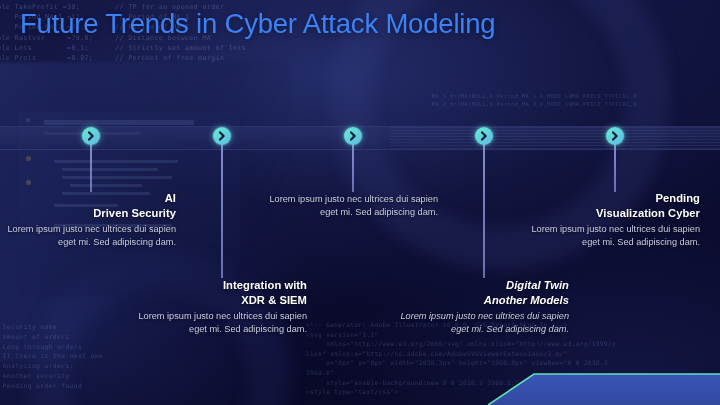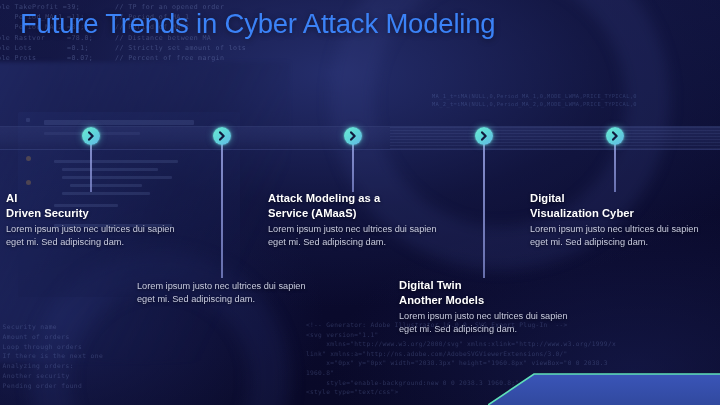--- a/index.html
+++ b/index.html
@@ -178,21 +178,21 @@
 
   .connector {
     position: absolute;
     width: 1.2px;
     background: linear-gradient(180deg, rgba(150,160,225,0.85) 0%, rgba(135,145,215,0.72) 100%);
     z-index: 4;
   }
 
   .item-text {
     position: absolute;
-    text-align: left;
+    text-align: right;
     z-index: 5;
   }
   .item-title {
     font-size: 11.2px;
     font-weight: bold;
     color: #ffffff;
     line-height: 1.32;
     letter-spacing: .05px;
     text-shadow: 0 1px 3px rgba(0,0,0,0.5);
   }
@@ -279,58 +279,58 @@
     <div class="item-body">Lorem ipsum justo nec ultrices dui sapien eget mi. Sed adipiscing dam.</div>
   </div>
 
   <div class="connector" style="left:221.4px; top:144px; height:134px;"></div>
   <div class="marker" style="left:213px; top:127px;">
     <svg width="10" height="10" viewBox="0 0 10 10">
       <path d="M3.1 1.4 L6.6 5 L3.1 8.6" fill="none" stroke="#111a3e" stroke-width="2.2" stroke-linecap="round" stroke-linejoin="round"></path>
     </svg>
   </div>
   <div class="item-text" style="left:137px; top:278px; width:170px;">
+    <div class="item-title">
+      <span>Integration with</span><br>
+      <span>XDR &amp; SIEM</span>
+    </div>
     <div class="item-body">Lorem ipsum justo nec ultrices dui sapien eget mi. Sed adipiscing dam.</div>
   </div>
 
   <div class="connector" style="left:352.4px; top:144px; height:48px;"></div>
   <div class="marker" style="left:344px; top:127px;">
     <svg width="10" height="10" viewBox="0 0 10 10">
       <path d="M3.1 1.4 L6.6 5 L3.1 8.6" fill="none" stroke="#111a3e" stroke-width="2.2" stroke-linecap="round" stroke-linejoin="round"></path>
     </svg>
   </div>
   <div class="item-text" style="left:268px; top:191px; width:170px;">
-    <div class="item-title">
-      <span>Attack Modeling as a</span><br>
-      <span>Service (AMaaS)</span>
-    </div>
     <div class="item-body">Lorem ipsum justo nec ultrices dui sapien eget mi. Sed adipiscing dam.</div>
   </div>
 
   <div class="connector" style="left:483.4px; top:144px; height:134px;"></div>
   <div class="marker" style="left:475px; top:127px;">
     <svg width="10" height="10" viewBox="0 0 10 10">
       <path d="M3.1 1.4 L6.6 5 L3.1 8.6" fill="none" stroke="#111a3e" stroke-width="2.2" stroke-linecap="round" stroke-linejoin="round"></path>
     </svg>
   </div>
-  <div class="item-text" style="left:399px; top:278px; width:170px;">
+  <div class="item-text" style="left:399px; top:278px; width:170px;font-style:italic;">
     <div class="item-title">
       <span>Digital Twin</span><br>
       <span>Another Models</span>
     </div>
     <div class="item-body">Lorem ipsum justo nec ultrices dui sapien eget mi. Sed adipiscing dam.</div>
   </div>
 
   <div class="connector" style="left:614.4px; top:144px; height:48px;"></div>
   <div class="marker" style="left:606px; top:127px;">
     <svg width="10" height="10" viewBox="0 0 10 10">
       <path d="M3.1 1.4 L6.6 5 L3.1 8.6" fill="none" stroke="#111a3e" stroke-width="2.2" stroke-linecap="round" stroke-linejoin="round"></path>
     </svg>
   </div>
   <div class="item-text" style="left:530px; top:191px; width:170px;">
     <div class="item-title">
-      <span>Digital</span><br>
+      <span>Pending</span><br>
       <span>Visualization Cyber</span>
     </div>
     <div class="item-body">Lorem ipsum justo nec ultrices dui sapien eget mi. Sed adipiscing dam.</div>
   </div>
 
 </div>
 
 </body></html>

